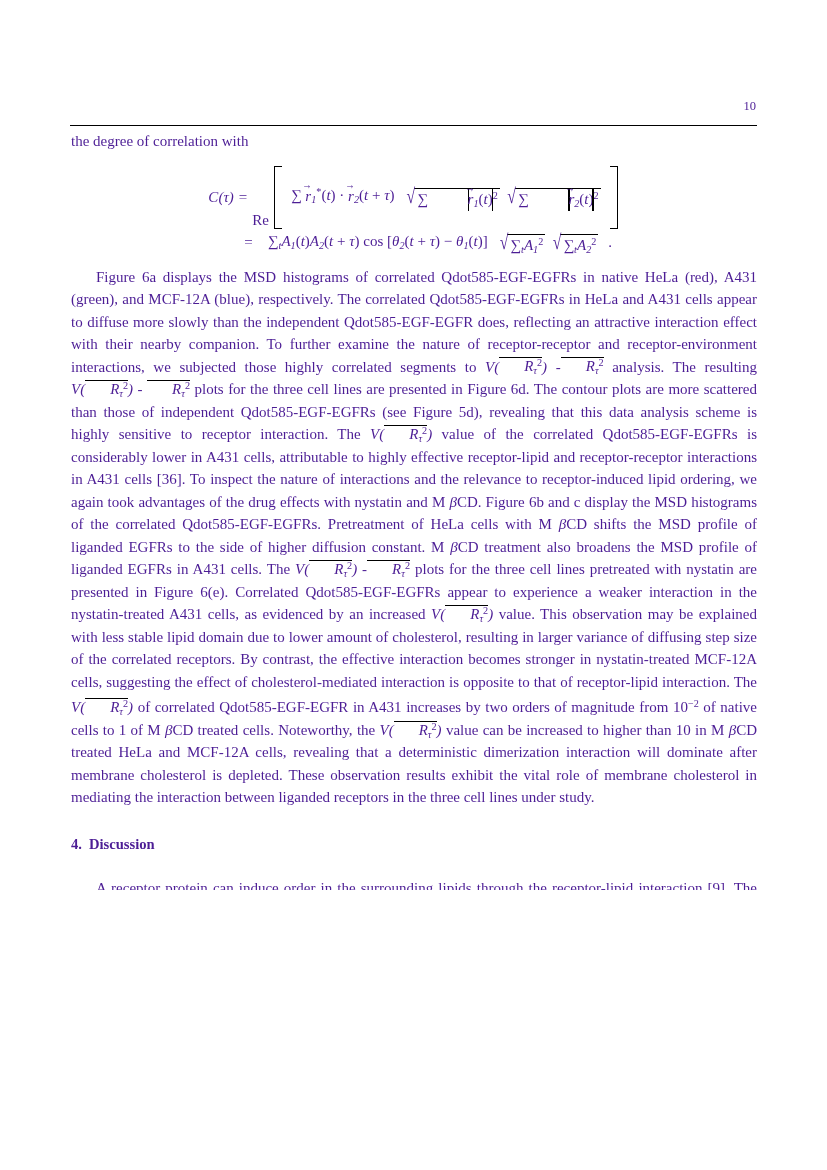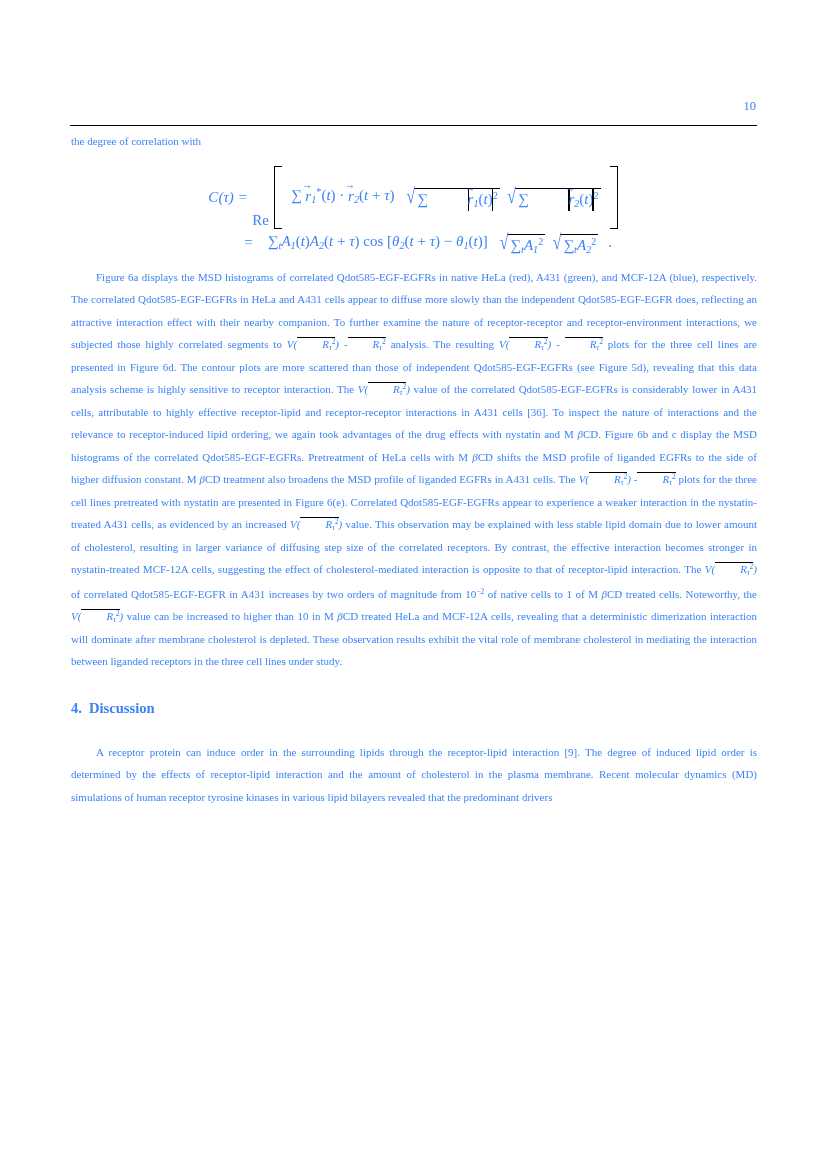--- a/index.html
+++ b/index.html
@@ -6,21 +6,21 @@
     margin: 0;
     padding: 0;
     background: #ffffff;
   }
   .page {
     position: relative;
     width: 827px;
     height: 890px;
     background: #ffffff;
     font-family: "Liberation Serif", "DejaVu Serif", serif;
-    color: #3b82f6;
+    color: #4c1d95;
     overflow: hidden;
   }
   .page-number {
     position: absolute;
     top: 99px;
     right: 71px;
     font-size: 12.5px;
     line-height: 14px;
     text-align: right;
   }
@@ -33,21 +33,21 @@
     background: #000000;
   }
   .content {
     position: absolute;
     top: 130px;
     left: 71px;
     width: 686px;
   }
   p {
     margin: 0;
-    font-size: 11px;
+    font-size: 15px;
     line-height: 22.5px;
     text-align: justify;
     text-justify: inter-word;
     hyphens: manual;
   }
   p.indent { text-indent: 25px; }
   p.no-indent { text-indent: 0; }
 
   
   .equation {

